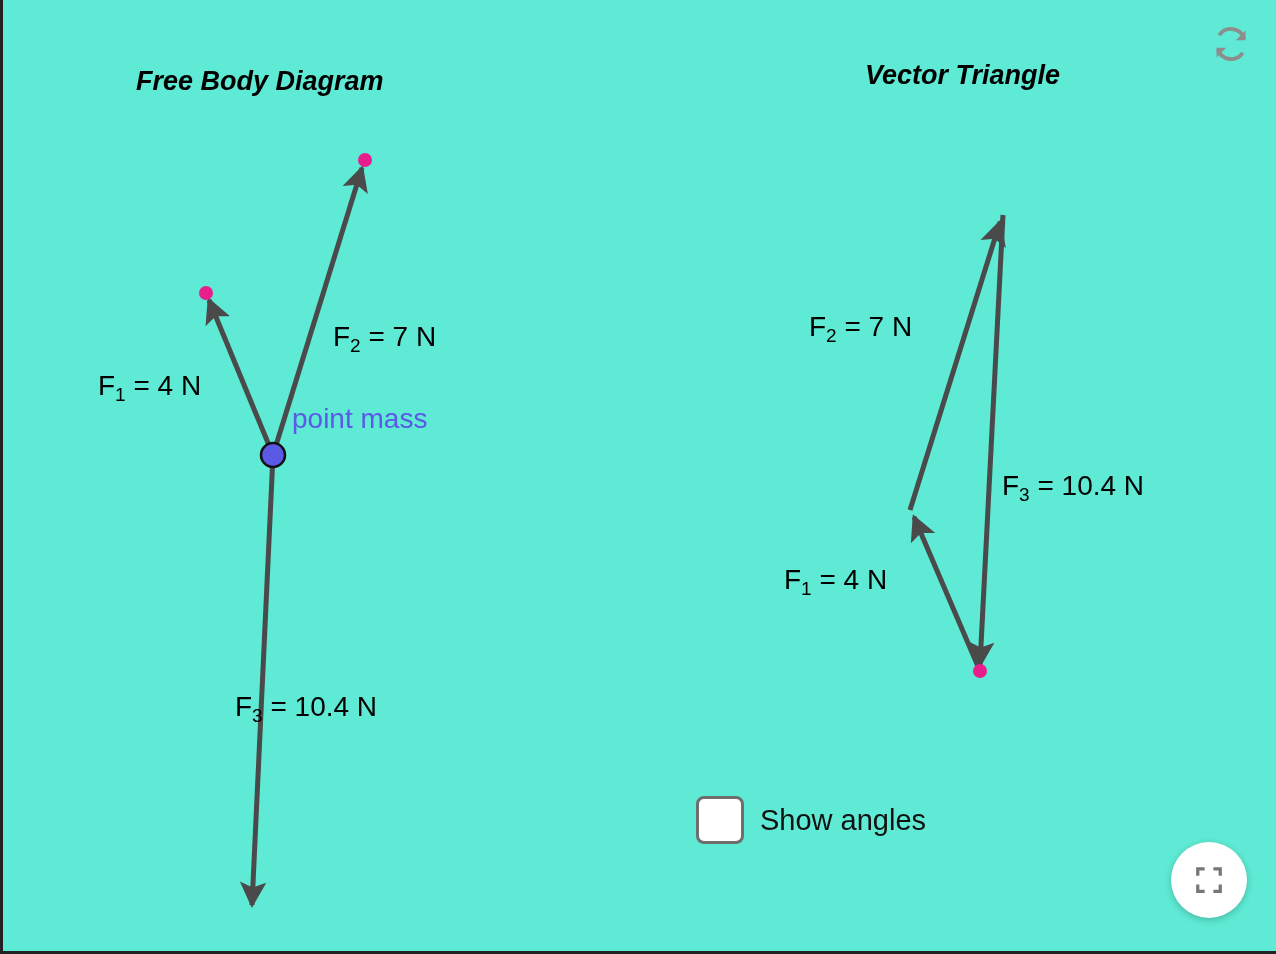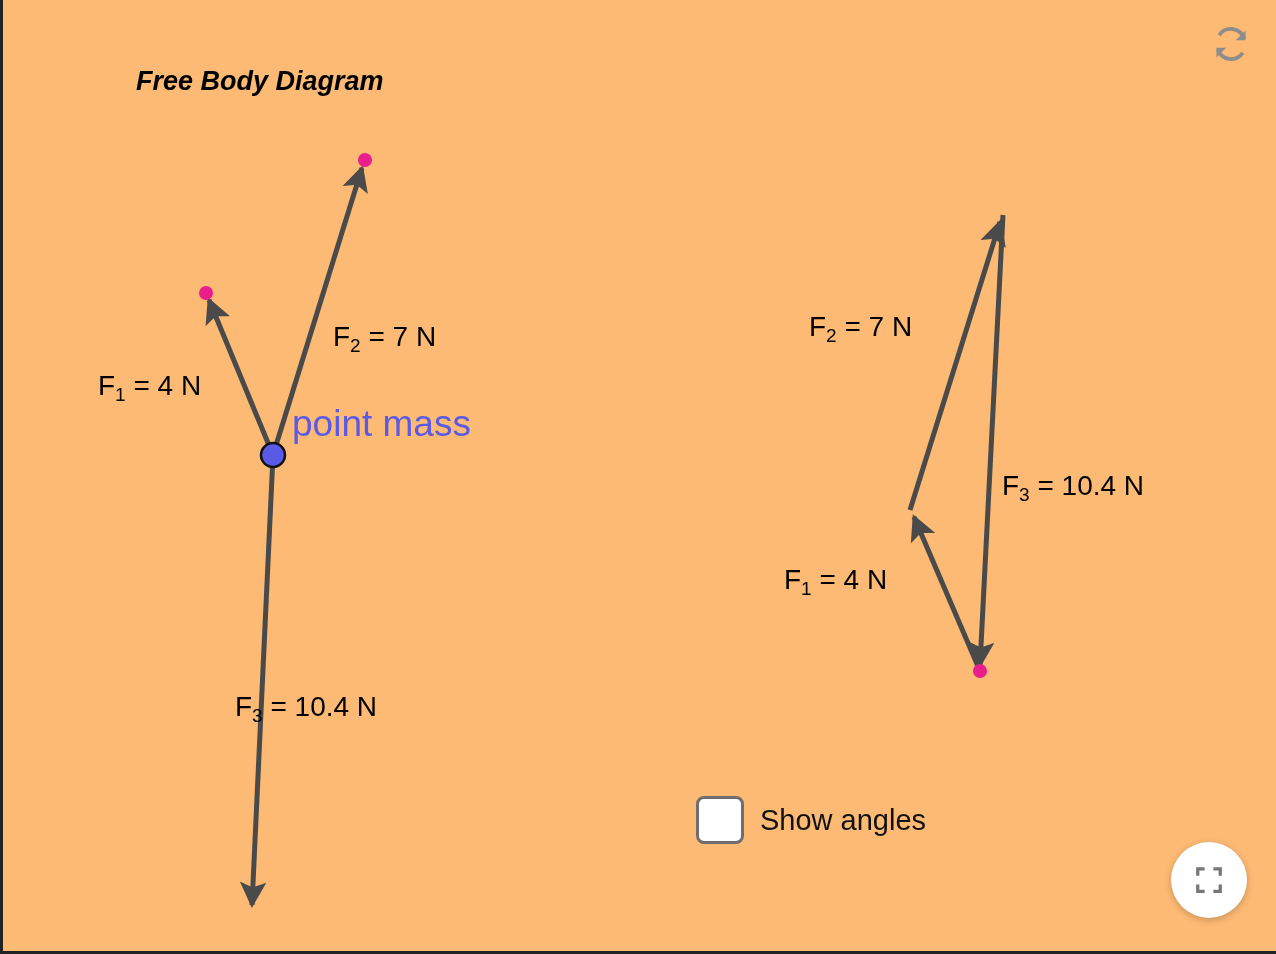--- a/index.html
+++ b/index.html
@@ -4,21 +4,21 @@
 <style>
   html, body {
     margin: 0;
     padding: 0;
     background: #ffffff;
   }
   #app {
     position: relative;
     width: 1276px;
     height: 954px;
-    background: #fdba74;
+    background: #5eead4;
     border-left: 3px solid #222222;
     border-bottom: 3px solid #222222;
     box-sizing: border-box;
     overflow: hidden;
     font-family: "Liberation Sans", sans-serif;
   }
   .panel-title {
     position: absolute;
     font-family: "Liberation Sans", sans-serif;
     font-size: 27px;
@@ -39,21 +39,21 @@
     line-height: 1;
   }
   .vec-label sub {
     font-size: 19px;
     vertical-align: -0.30em;
     line-height: 1;
   }
   .point-mass-label {
     position: absolute;
     font-family: "Liberation Sans", sans-serif;
-    font-size: 37px;
+    font-size: 28px;
     color: #5a5ae6;
     white-space: nowrap;
     line-height: 1;
   }
 
   
   #lbl-fbd-f1 { left: 95px;  top: 372px; }
   #lbl-fbd-f2 { left: 330px; top: 323px; }
   #lbl-fbd-f3 { left: 232px; top: 693px; }
   #lbl-point-mass { left: 289px; top: 405px; }
@@ -123,20 +123,21 @@
     justify-content: center;
     cursor: pointer;
   }
 </style>
 </head>
 <body>
 
 <div id="app">
 
   <div class="panel-title" id="title-fbd">Free Body Diagram</div>
+  <div class="panel-title" id="title-vt">Vector Triangle</div>
 
   <svg class="diagram" viewBox="0 0 1276 954">
     <defs>
       <marker id="ah" markerWidth="6" markerHeight="6" refX="4.6" refY="3" orient="auto" markerUnits="strokeWidth">
         <path d="M0,0.35 L5.2,3 L0,5.65 L1.1,3 Z" fill="#4a4a4a"></path>
       </marker>
     </defs>
 
     <line x1="270" y1="455" x2="249" y2="905" stroke="#4a4a4a" stroke-width="5" marker-end="url(#ah)"></line>
 

